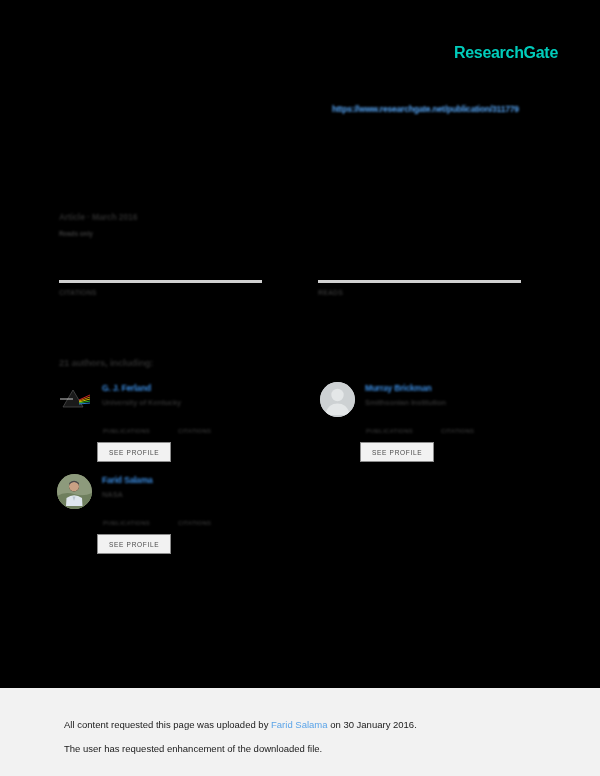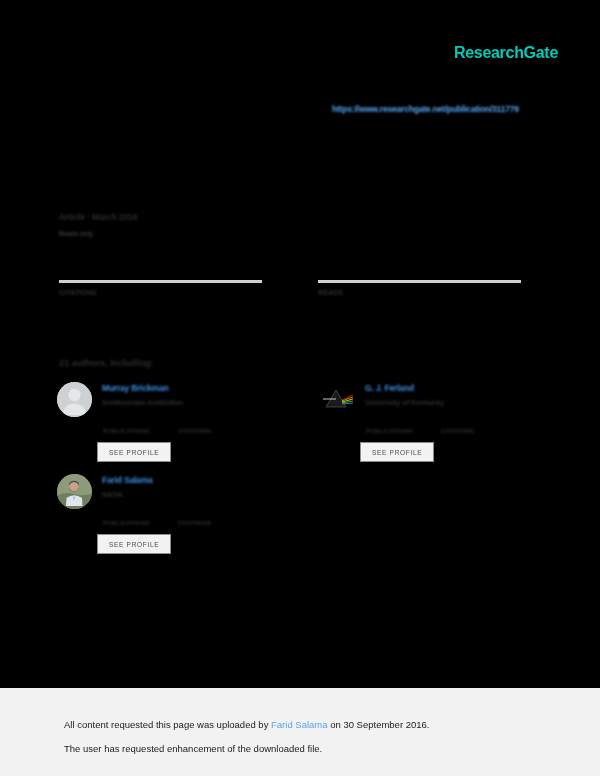--- a/index.html
+++ b/index.html
@@ -227,41 +227,20 @@
         <div class="stat-rule"></div>
         <div class="stat-label">READS</div>
       </div>
     </div>
 
     <div class="authors-heading">21 authors, including:</div>
 
     <div class="author-grid">
 
       <div class="author-row">
-
-        <div class="author-card">
-          <div class="author-top">
-            <div class="avatar">
-              <svg width="35" height="35" viewBox="0 0 35 35" aria-hidden="true">
-                <circle cx="17.5" cy="17.5" r="17.5" fill="#cdd1d3"></circle>
-                <circle cx="17.5" cy="13" r="6.2" fill="#e4e7e8"></circle>
-                <path d="M5.5 33 C6.5 24.5 12 21.5 17.5 21.5 C23 21.5 28.5 24.5 29.5 33 Z" fill="#e4e7e8"></path>
-              </svg>
-            </div>
-            <div class="author-info">
-              <div class="author-name">Murray Brickman</div>
-              <div class="author-org">Smithsonian Institution</div>
-            </div>
-          </div>
-          <div class="author-stats">
-            <span class="astat">PUBLICATIONS</span>
-            <span class="astat">CITATIONS</span>
-          </div>
-          <div class="see-profile">SEE PROFILE</div>
-        </div>
 
         <div class="author-card">
           <div class="author-top">
             <div class="avatar prism">
               <svg width="35" height="35" viewBox="0 0 35 35" aria-hidden="true">
                 <rect width="35" height="35" fill="#000000"></rect>
                 <polygon points="16,8 26,25 6,25" fill="#1a1a1a" stroke="#555" stroke-width="0.7"></polygon>
                 <line x1="3" y1="17" x2="16" y2="17" stroke="#dddddd" stroke-width="0.9"></line>
                 <line x1="22" y1="18" x2="33" y2="13" stroke="#ff2b2b" stroke-width="0.8"></line>
                 <line x1="22" y1="19" x2="33" y2="15" stroke="#ffa500" stroke-width="0.8"></line>
@@ -275,20 +254,41 @@
               <div class="author-org">University of Kentucky</div>
             </div>
           </div>
           <div class="author-stats">
             <span class="astat">PUBLICATIONS</span>
             <span class="astat">CITATIONS</span>
           </div>
           <div class="see-profile">SEE PROFILE</div>
         </div>
 
+        <div class="author-card">
+          <div class="author-top">
+            <div class="avatar">
+              <svg width="35" height="35" viewBox="0 0 35 35" aria-hidden="true">
+                <circle cx="17.5" cy="17.5" r="17.5" fill="#cdd1d3"></circle>
+                <circle cx="17.5" cy="13" r="6.2" fill="#e4e7e8"></circle>
+                <path d="M5.5 33 C6.5 24.5 12 21.5 17.5 21.5 C23 21.5 28.5 24.5 29.5 33 Z" fill="#e4e7e8"></path>
+              </svg>
+            </div>
+            <div class="author-info">
+              <div class="author-name">Murray Brickman</div>
+              <div class="author-org">Smithsonian Institution</div>
+            </div>
+          </div>
+          <div class="author-stats">
+            <span class="astat">PUBLICATIONS</span>
+            <span class="astat">CITATIONS</span>
+          </div>
+          <div class="see-profile">SEE PROFILE</div>
+        </div>
+
       </div>
 
       <div class="author-row">
 
         <div class="author-card">
           <div class="author-top">
             <div class="avatar photo">
               <svg width="35" height="35" viewBox="0 0 35 35" aria-hidden="true">
                 <circle cx="17.5" cy="17.5" r="17.5" fill="#8d9a7c"></circle>
                 <path d="M0 22 Q8 17 17 20 Q26 23 35 19 L35 35 L0 35 Z" fill="#6f7f5e"></path>
@@ -314,18 +314,18 @@
         <div class="author-card"></div>
 
       </div>
 
     </div>
   </div>
 
   <div class="footer"></div>
 
   <div class="footer-line l1">
-    <span>All content requested this page was uploaded by </span><span class="footer-link">Farid Salama</span><span> on 30 September 2016.</span>
+    <span>All content requested this page was uploaded by </span><span class="footer-link">Farid Salama</span><span> on 30 January 2016.</span>
   </div>
 
   <div class="footer-line l2">The user has requested enhancement of the downloaded file.</div>
 
 </div>
 
 </body></html>

